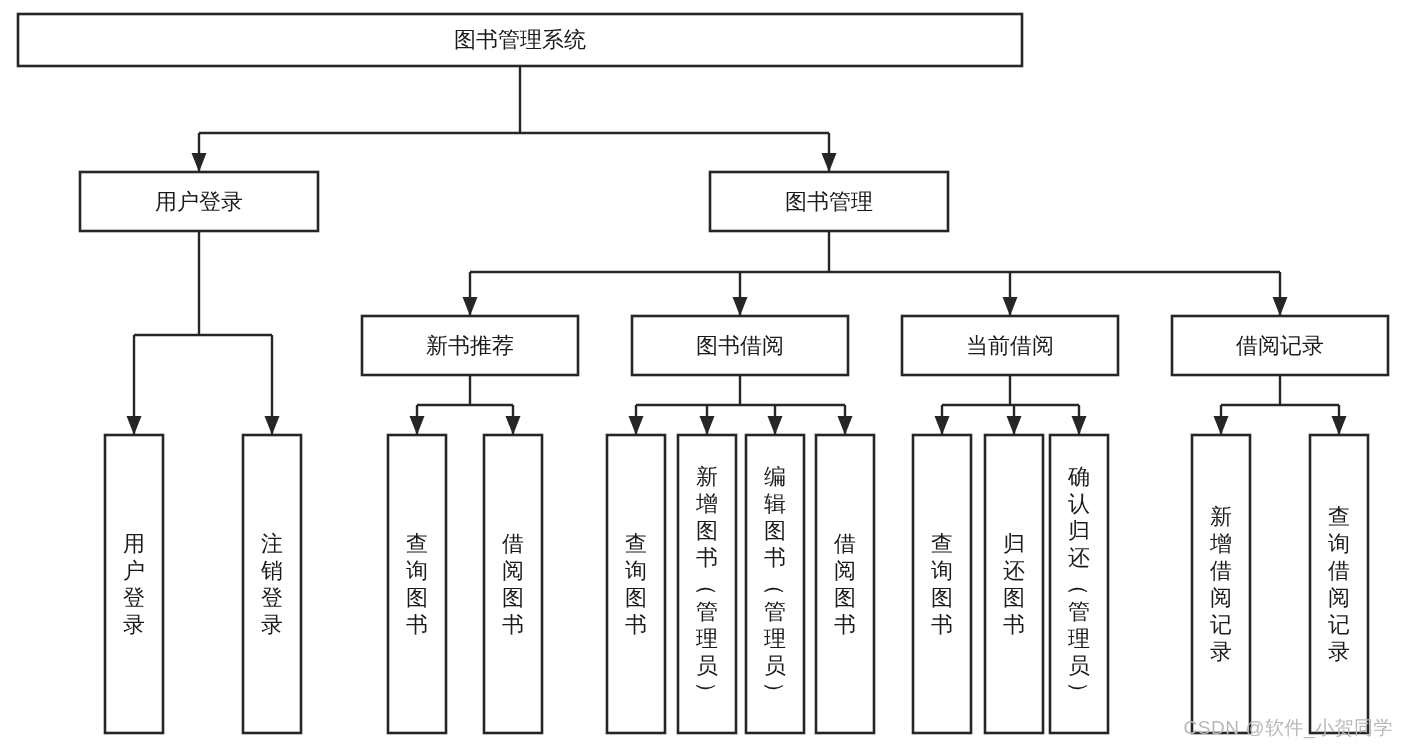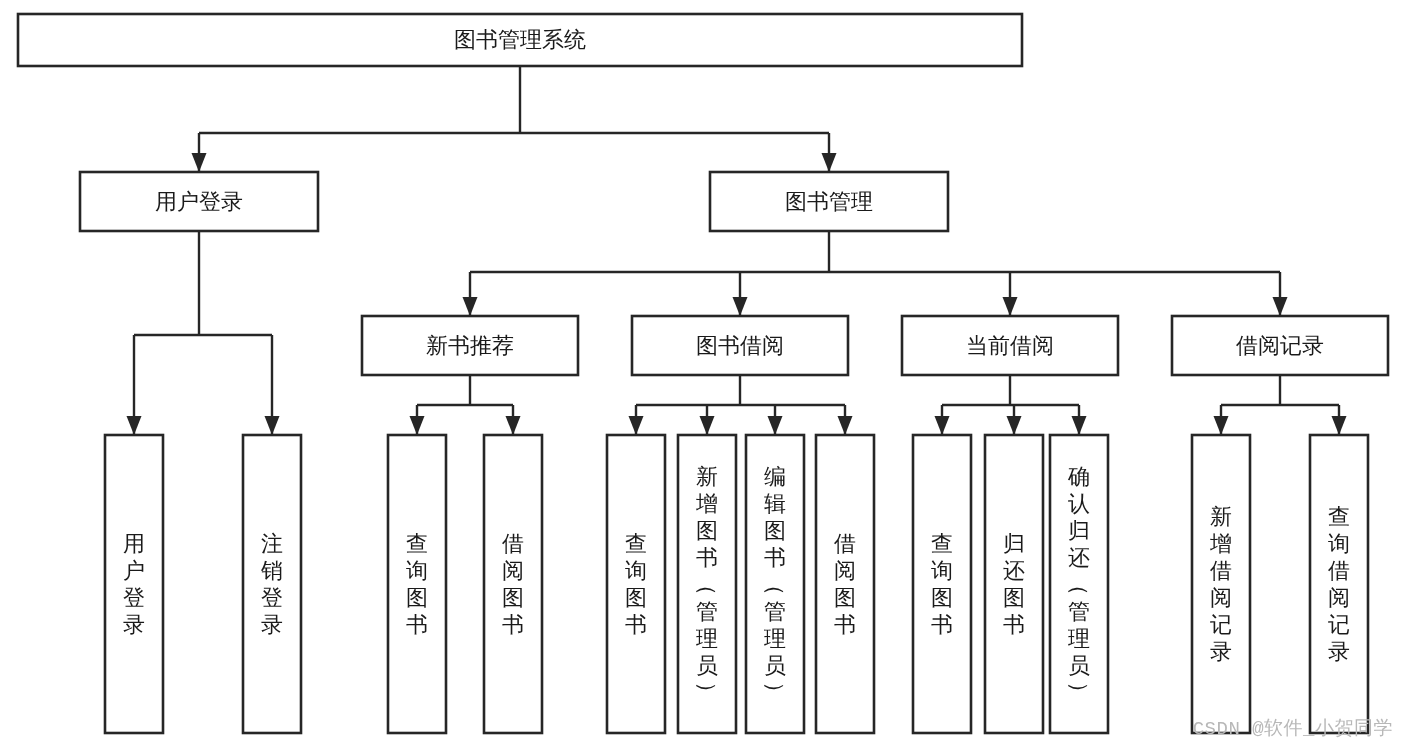--- a/index.html
+++ b/index.html
@@ -52,21 +52,21 @@
     fill: #1a1a1a;
     font-family: "DejaVu Sans", "Liberation Sans", sans-serif;
     font-size: 22px;
     text-anchor: middle;
   }
   .watermark {
     position: absolute;
     right: 12px;
     bottom: 6px;
     color: #b8b8b8;
-    font-family: Liberation Mono, monospace;
+    font-family: Liberation Sans, sans-serif;
     font-size: 19px;
     letter-spacing: 0.5px;
     white-space: nowrap;
     user-select: none;
   }
 </style>
 </head>
 <body>
 
 <div id="diagram-root">

